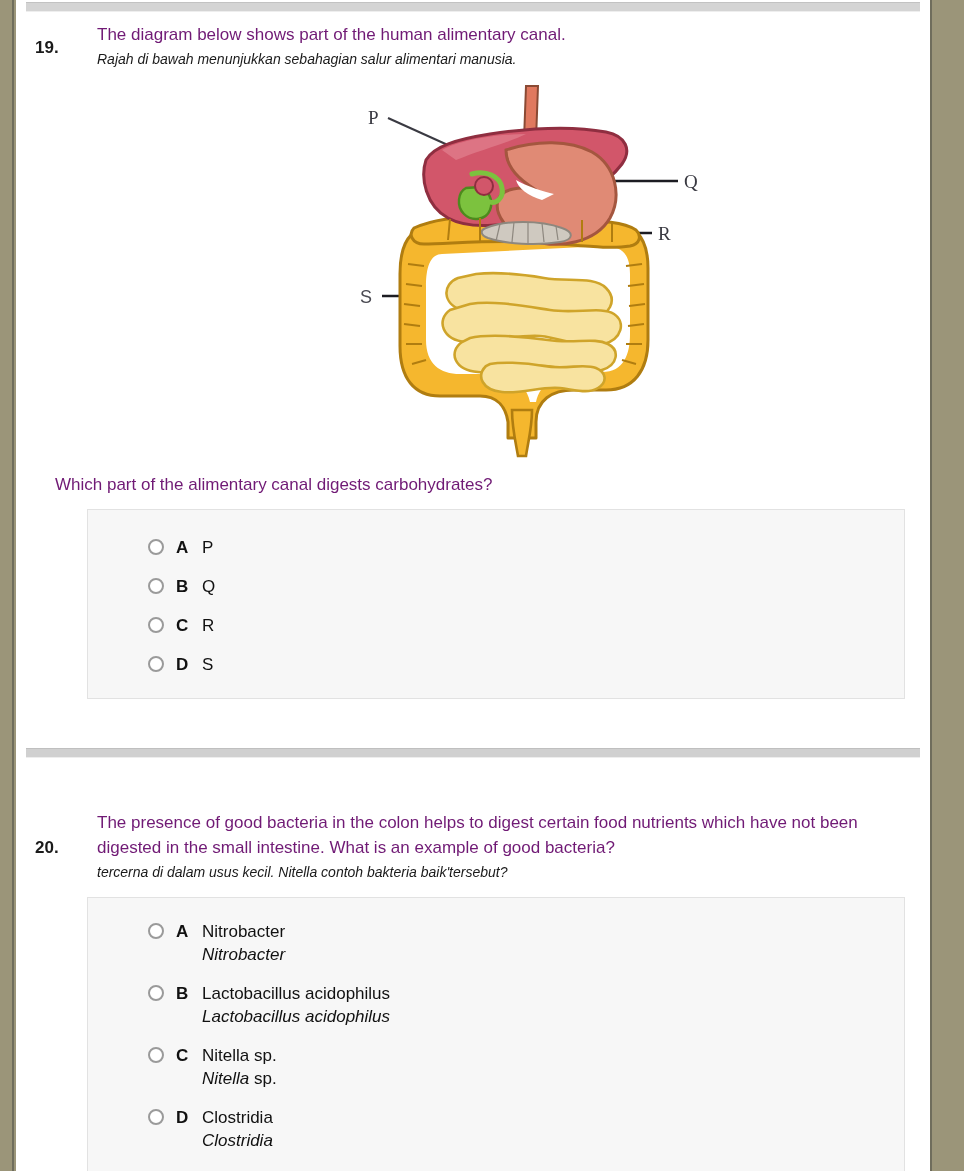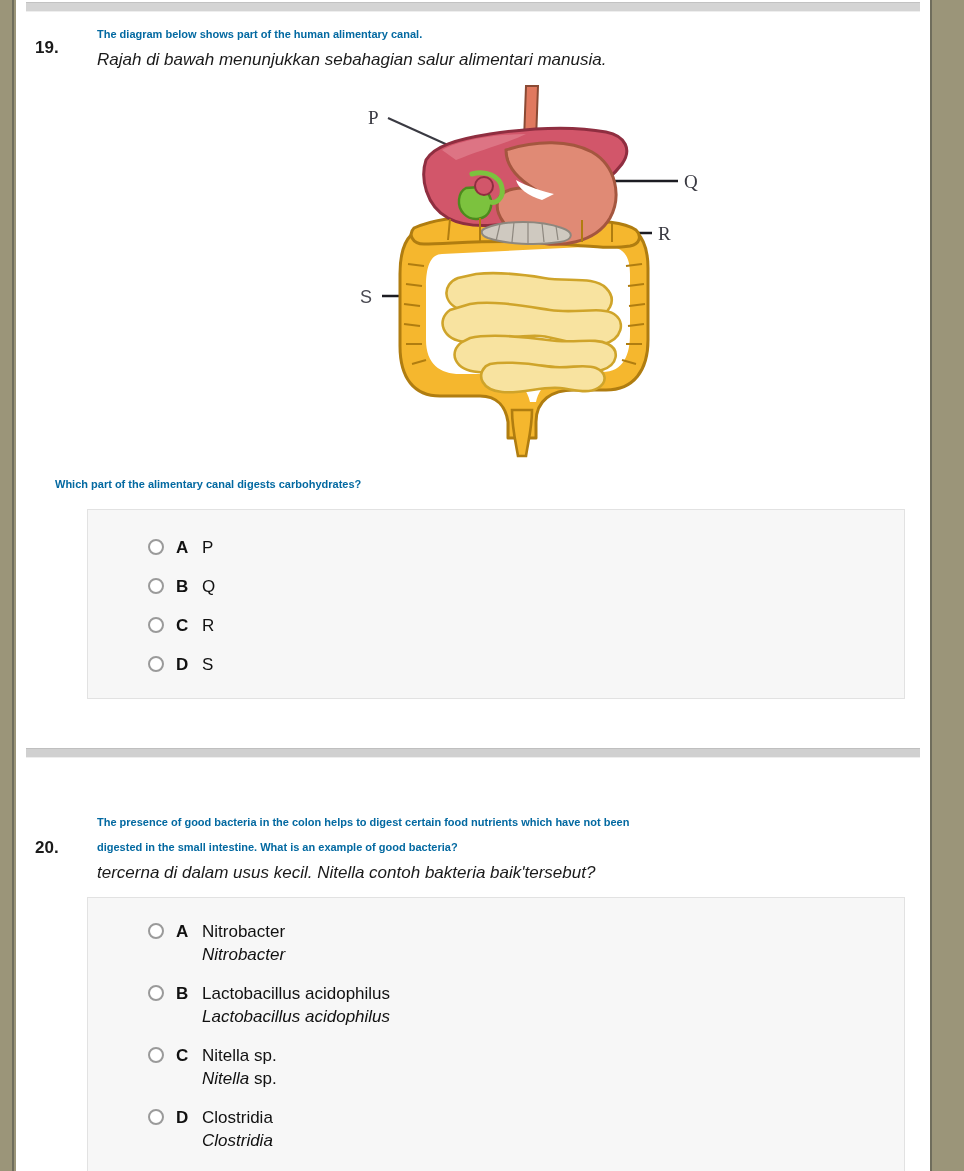--- a/index.html
+++ b/index.html
@@ -74,27 +74,26 @@
     color: #1a1a1a;
     width: 62px;
     flex: 0 0 62px;
     line-height: 25px;
   }
   .q-body {
     flex: 1 1 auto;
     padding-right: 18px;
   }
   .q-line-en {
-    font-size: 11px;
-    color: #0369a1;
+    font-size: 17px;
+    color: #701a75;
     line-height: 25px;
-    font-weight: bold;
   }
   .q-line-ms {
-    font-size: 17px;
+    font-size: 14px;
     font-style: italic;
     color: #1a1a1a;
     line-height: 25px;
   }
 
   
   .figure-wrap {
     position: relative;
     width: 914px;
     height: 390px;

